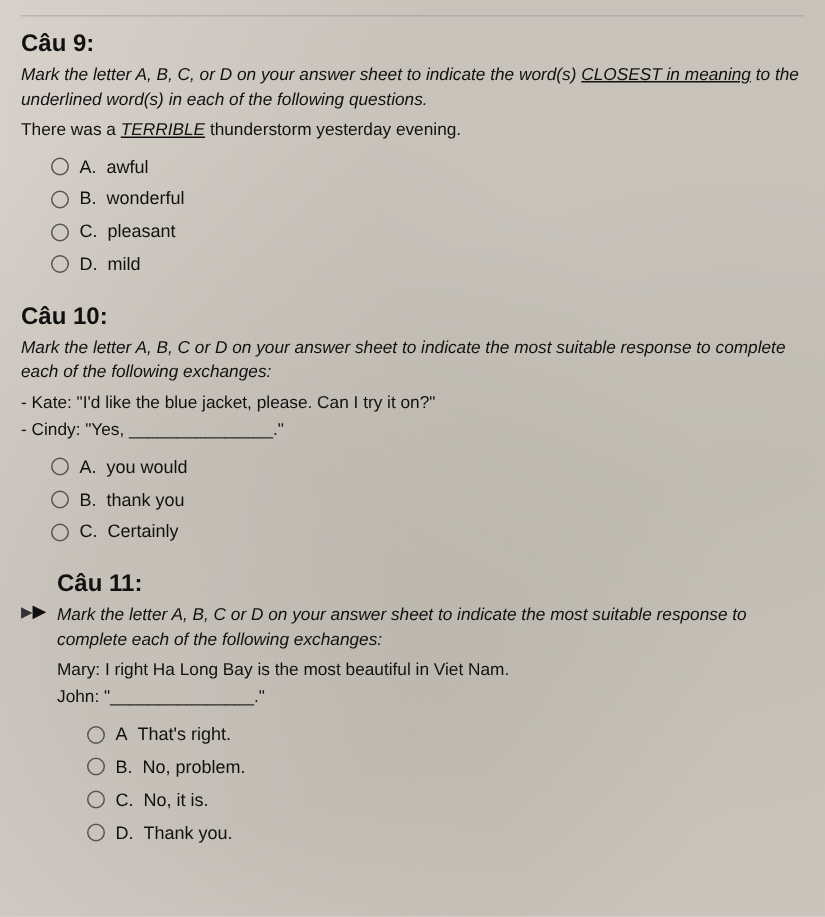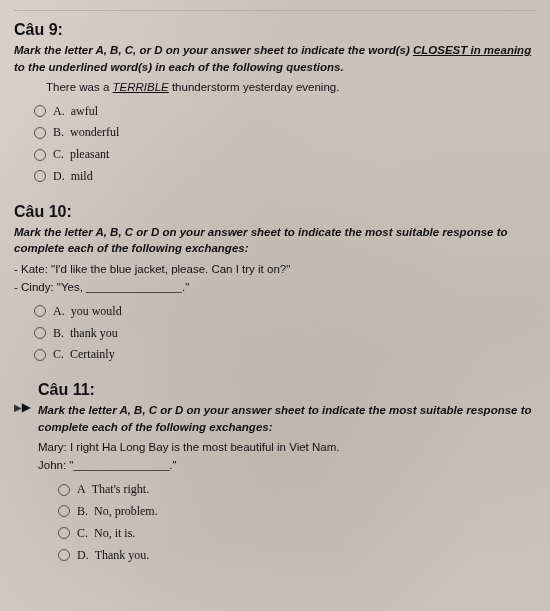--- a/index.html
+++ b/index.html
@@ -44,30 +44,29 @@
 
     .question-number {
       font-weight: bold;
       font-size: 16px;
       margin-bottom: 3px;
     }
 
     .question-instruction {
       font-size: 11.5px;
       font-style: italic;
-      font-weight: bold;
+      font-weight: normal;
       line-height: 1.45;
       margin-bottom: 4px;
     }
 
     .question-text {
       font-size: 11.5px;
       line-height: 1.5;
       margin-bottom: 3px;
-      margin-left: 32px;
     }
 
     .underline {
       text-decoration: underline;
       font-style: italic;
     }
 
     .dialog-line {
       font-size: 11.5px;
       line-height: 1.55;
@@ -93,21 +92,20 @@
       border: 1px solid #555;
       border-radius: 50%;
       margin-right: 7px;
       flex-shrink: 0;
       background: transparent;
       display: inline-block;
     }
 
     .option-label {
       font-size: 12px;
-      font-family: Liberation Serif, serif;
     }
 
     .cursor-indicator {
       position: absolute;
       left: 0;
       top: 390px;
       width: 14px;
       height: 14px;
       z-index: 10;
     }

